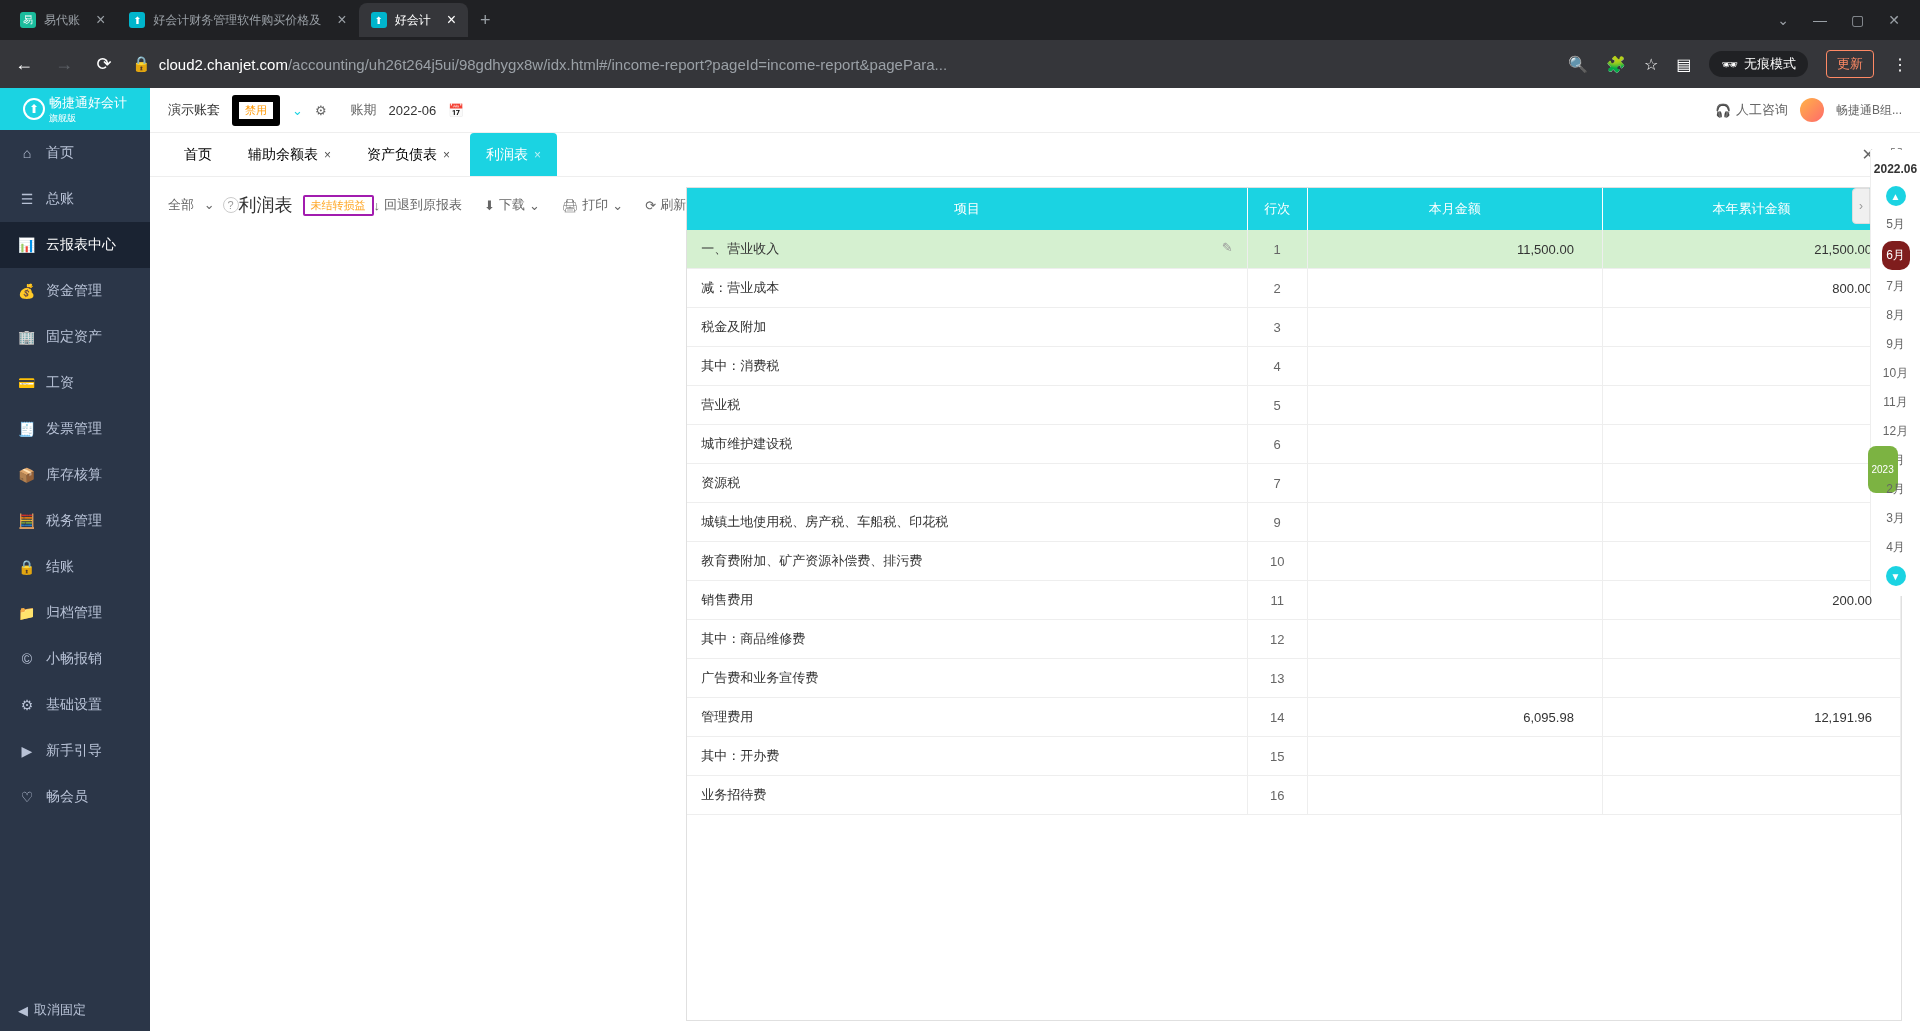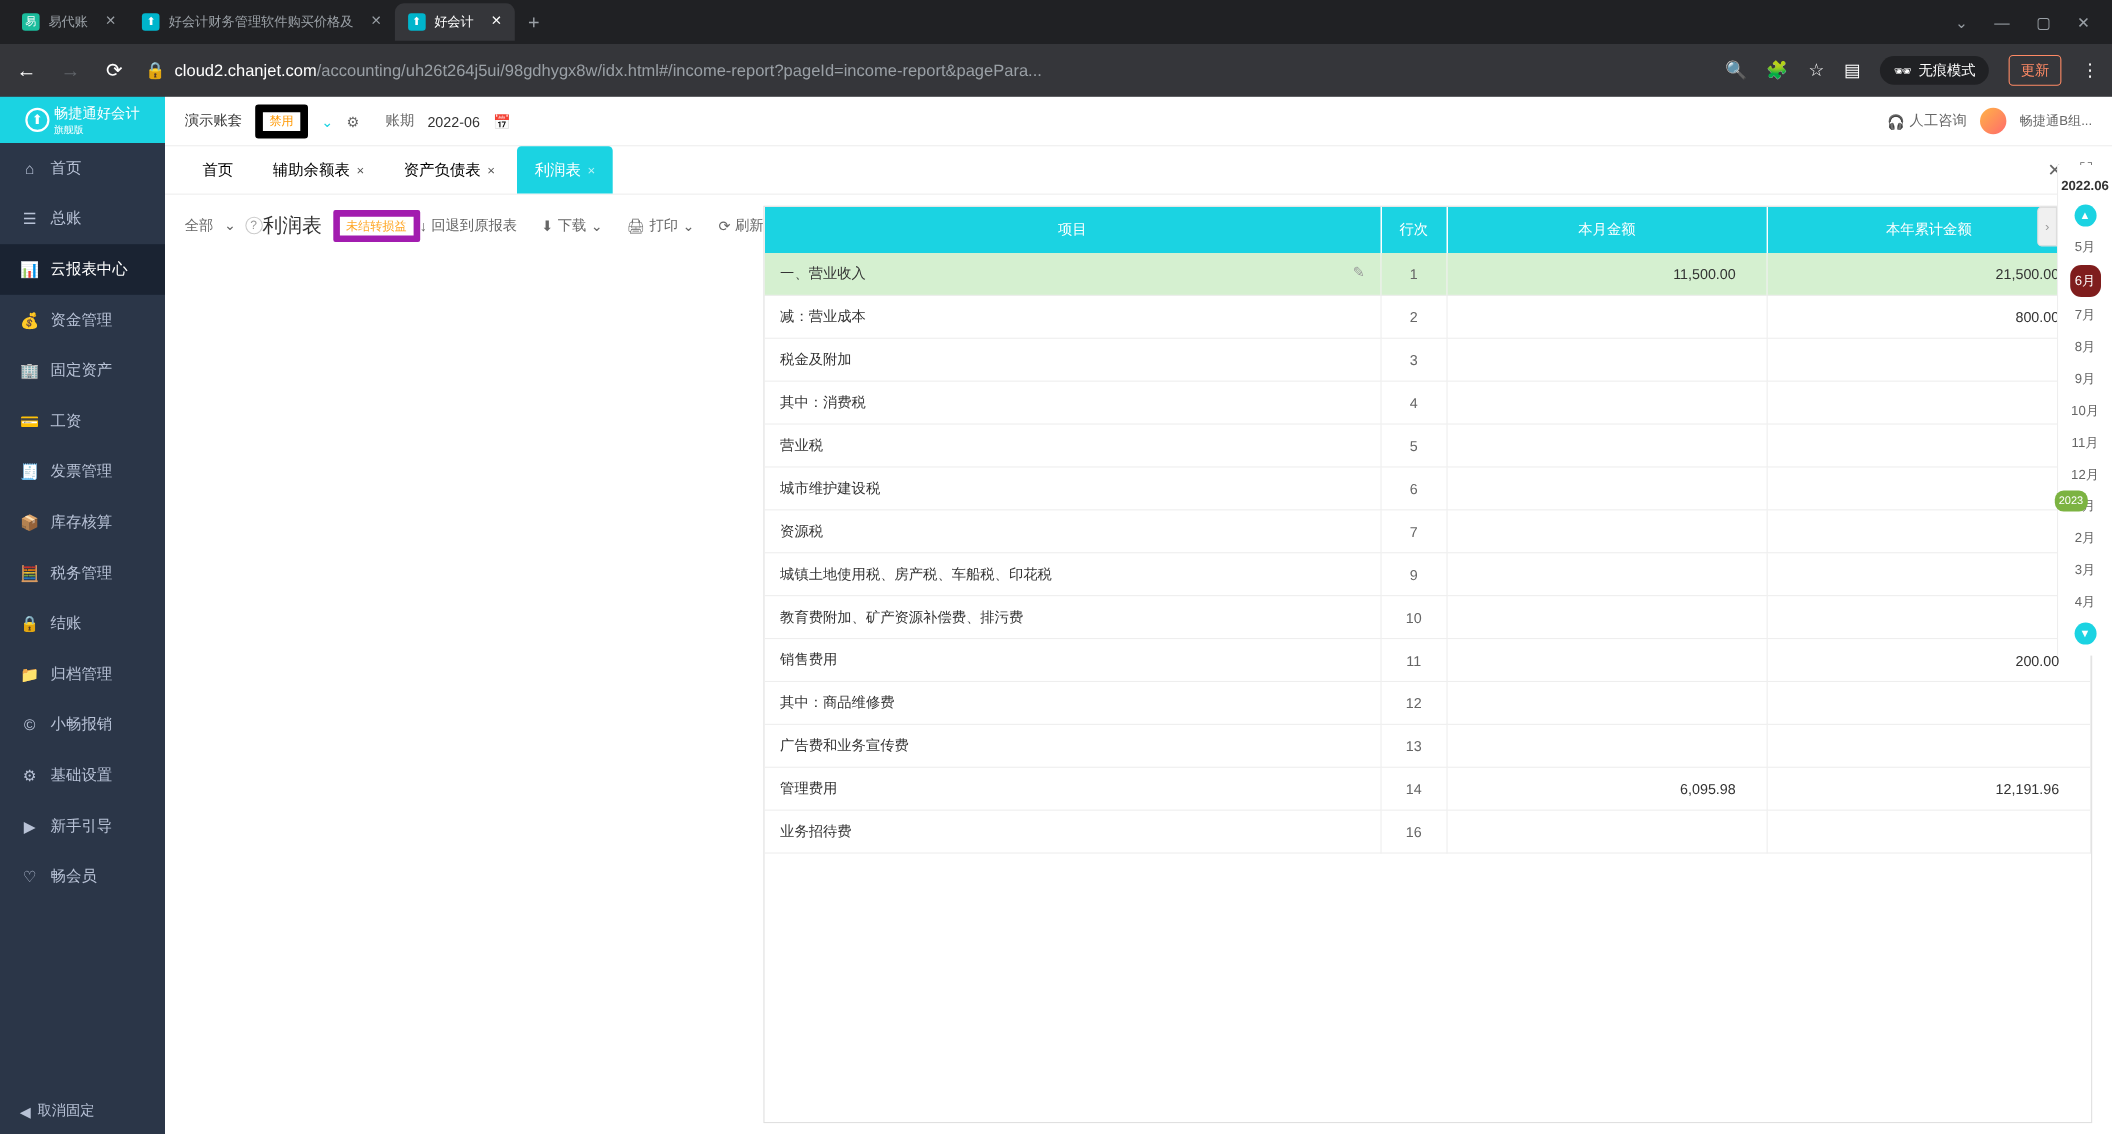--- a/index.html
+++ b/index.html
@@ -58,21 +58,21 @@
 .tabs-actions { margin-left: auto; display: flex; align-items: center; gap: 16px; color: #666; }
 .tabs-actions span { cursor: pointer; }
 
 .content { flex: 1; padding: 10px 18px; overflow: hidden; display: flex; flex-direction: row; }
 .toolbar { display: flex; align-items: center; height: 36px; font-size: 13px; }
 .toolbar-left { display: flex; align-items: center; gap: 8px; color: #666; }
 .filter-all { cursor: pointer; }
 .help-icon { width: 16px; height: 16px; border: 1px solid #ccc; border-radius: 50%; display: flex; align-items: center; justify-content: center; font-size: 11px; color: #999; cursor: pointer; }
 .toolbar-center { flex: 1; text-align: center; display: flex; align-items: center; justify-content: center; gap: 10px; }
 .report-title { font-size: 18px; color: #333; }
-.status-badge { border: 6px solid #a21caf; color: #ffa726; padding: 1px 6px; font-size: 11px; border-radius: 2px; }
+.status-badge { border: 2px solid #a21caf; color: #ffa726; padding: 1px 6px; font-size: 11px; border-radius: 2px; }
 .toolbar-right { display: flex; align-items: center; gap: 22px; color: #666; }
 .toolbar-btn { display: flex; align-items: center; gap: 4px; cursor: pointer; }
 
 .table-wrap { flex: 1; overflow: auto; border: 1px solid #e0e0e0; position: relative; }
 table { width: 100%; border-collapse: collapse; font-size: 13px; }
 thead th { background: #1bd3e2; color: #fff; padding: 12px 10px; font-weight: normal; text-align: center; border-right: 1px solid rgba(255,255,255,0.2); position: sticky; top: 0; }
 thead th:first-child { width: 560px; margin-left: 40px; }
 thead th:nth-child(2) { width: 60px; }
 tbody td { padding: 10px 14px; border-bottom: 1px solid #eee; border-right: 1px solid #eee; }
 tbody tr:first-child { background: #d5f0d0; }
@@ -80,21 +80,21 @@
 tbody td:nth-child(2) { text-align: center; color: #666; }
 tbody td:nth-child(3), tbody td:nth-child(4) { text-align: right; color: #333; padding-right: 28px; }
 .edit-icon { float: right; color: #999; cursor: pointer; }
 
 
 .period-sidebar { position: absolute; right: 0; top: 62px; width: 50px; background: #fff; border-left: 1px solid #eee; display: flex; flex-direction: column; align-items: center; padding: 6px 0; font-size: 12px; }
 .period-year { font-weight: bold; color: #333; padding: 6px 0; }
 .period-up, .period-down { width: 20px; height: 20px; background: #1bd3e2; color: #fff; border-radius: 50%; display: flex; align-items: center; justify-content: center; cursor: pointer; margin: 4px 0; font-size: 10px; }
 .period-month { padding: 6px 0; color: #666; cursor: pointer; width: 100%; text-align: center; }
 .period-month.active { background: #7f1d1d; color: #fff; border-radius: 10px; width: 28px; margin: 2px auto; }
-.year-badge { background: #7cb342; color: #fff; font-size: 10px; padding: 4px 4px; border-radius: 8px; position: absolute; left: -14px; }
+.year-badge { background: #7cb342; color: #fff; font-size: 10px; padding: 18px 4px; border-radius: 8px; position: absolute; left: -14px; }
 .year-wrapper { position: relative; width: 100%; text-align: center; }
 
 .expand-handle { position: absolute; right: 50px; top: 100px; width: 18px; height: 36px; background: #f0f0f0; border: 1px solid #ddd; border-radius: 4px 0 0 4px; display: flex; align-items: center; justify-content: center; color: #999; cursor: pointer; font-size: 12px; }
 </style>
 </head>
 <body>
 
 <div class="browser-chrome">
   <div class="tab-bar">
     <div class="browser-tab">
@@ -381,20 +381,26 @@
     <td></td>
     <td></td>
               </tr>
               <tr>
     <td>管理费用</td>
     <td>14</td>
     <td>6,095.98</td>
     <td>12,191.96</td>
               </tr>
               <tr>
+    <td>其中：开办费</td>
+    <td>15</td>
+    <td></td>
+    <td></td>
+              </tr>
+              <tr>
     <td>业务招待费</td>
     <td>16</td>
     <td></td>
     <td></td>
               </tr>
             </tbody>
         </table>
       </div>
     </div>
 

